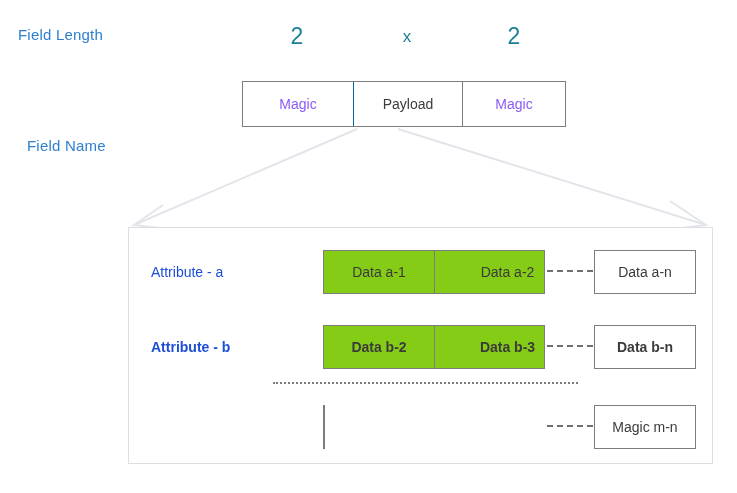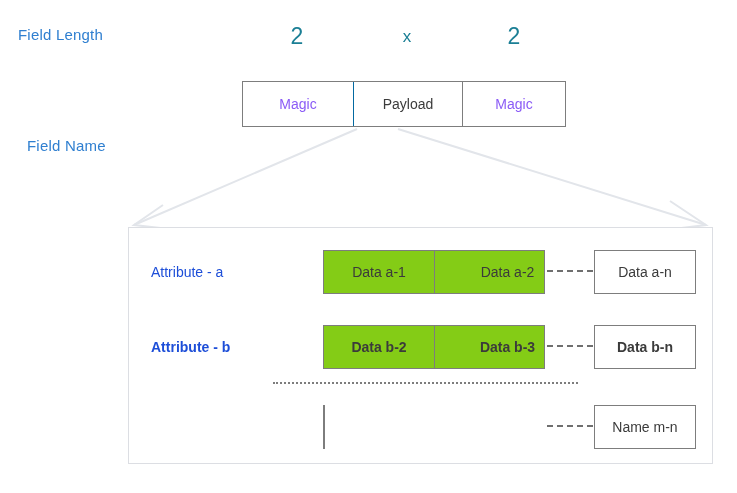--- a/index.html
+++ b/index.html
@@ -225,17 +225,17 @@
       <div class="row-dashes"></div>
       <div class="data-last">Data b-n</div>
     </div>
 
     <div id="row-separator"></div>
 
     <div class="attr-row" id="row-m">
       <div class="data-pair">
       </div>
       <div class="row-dashes"></div>
-      <div class="data-last">Name m-n</div>
+      <div class="data-last">Magic m-n</div>
     </div>
 
   </div>
 </div>
 
 </body></html>

